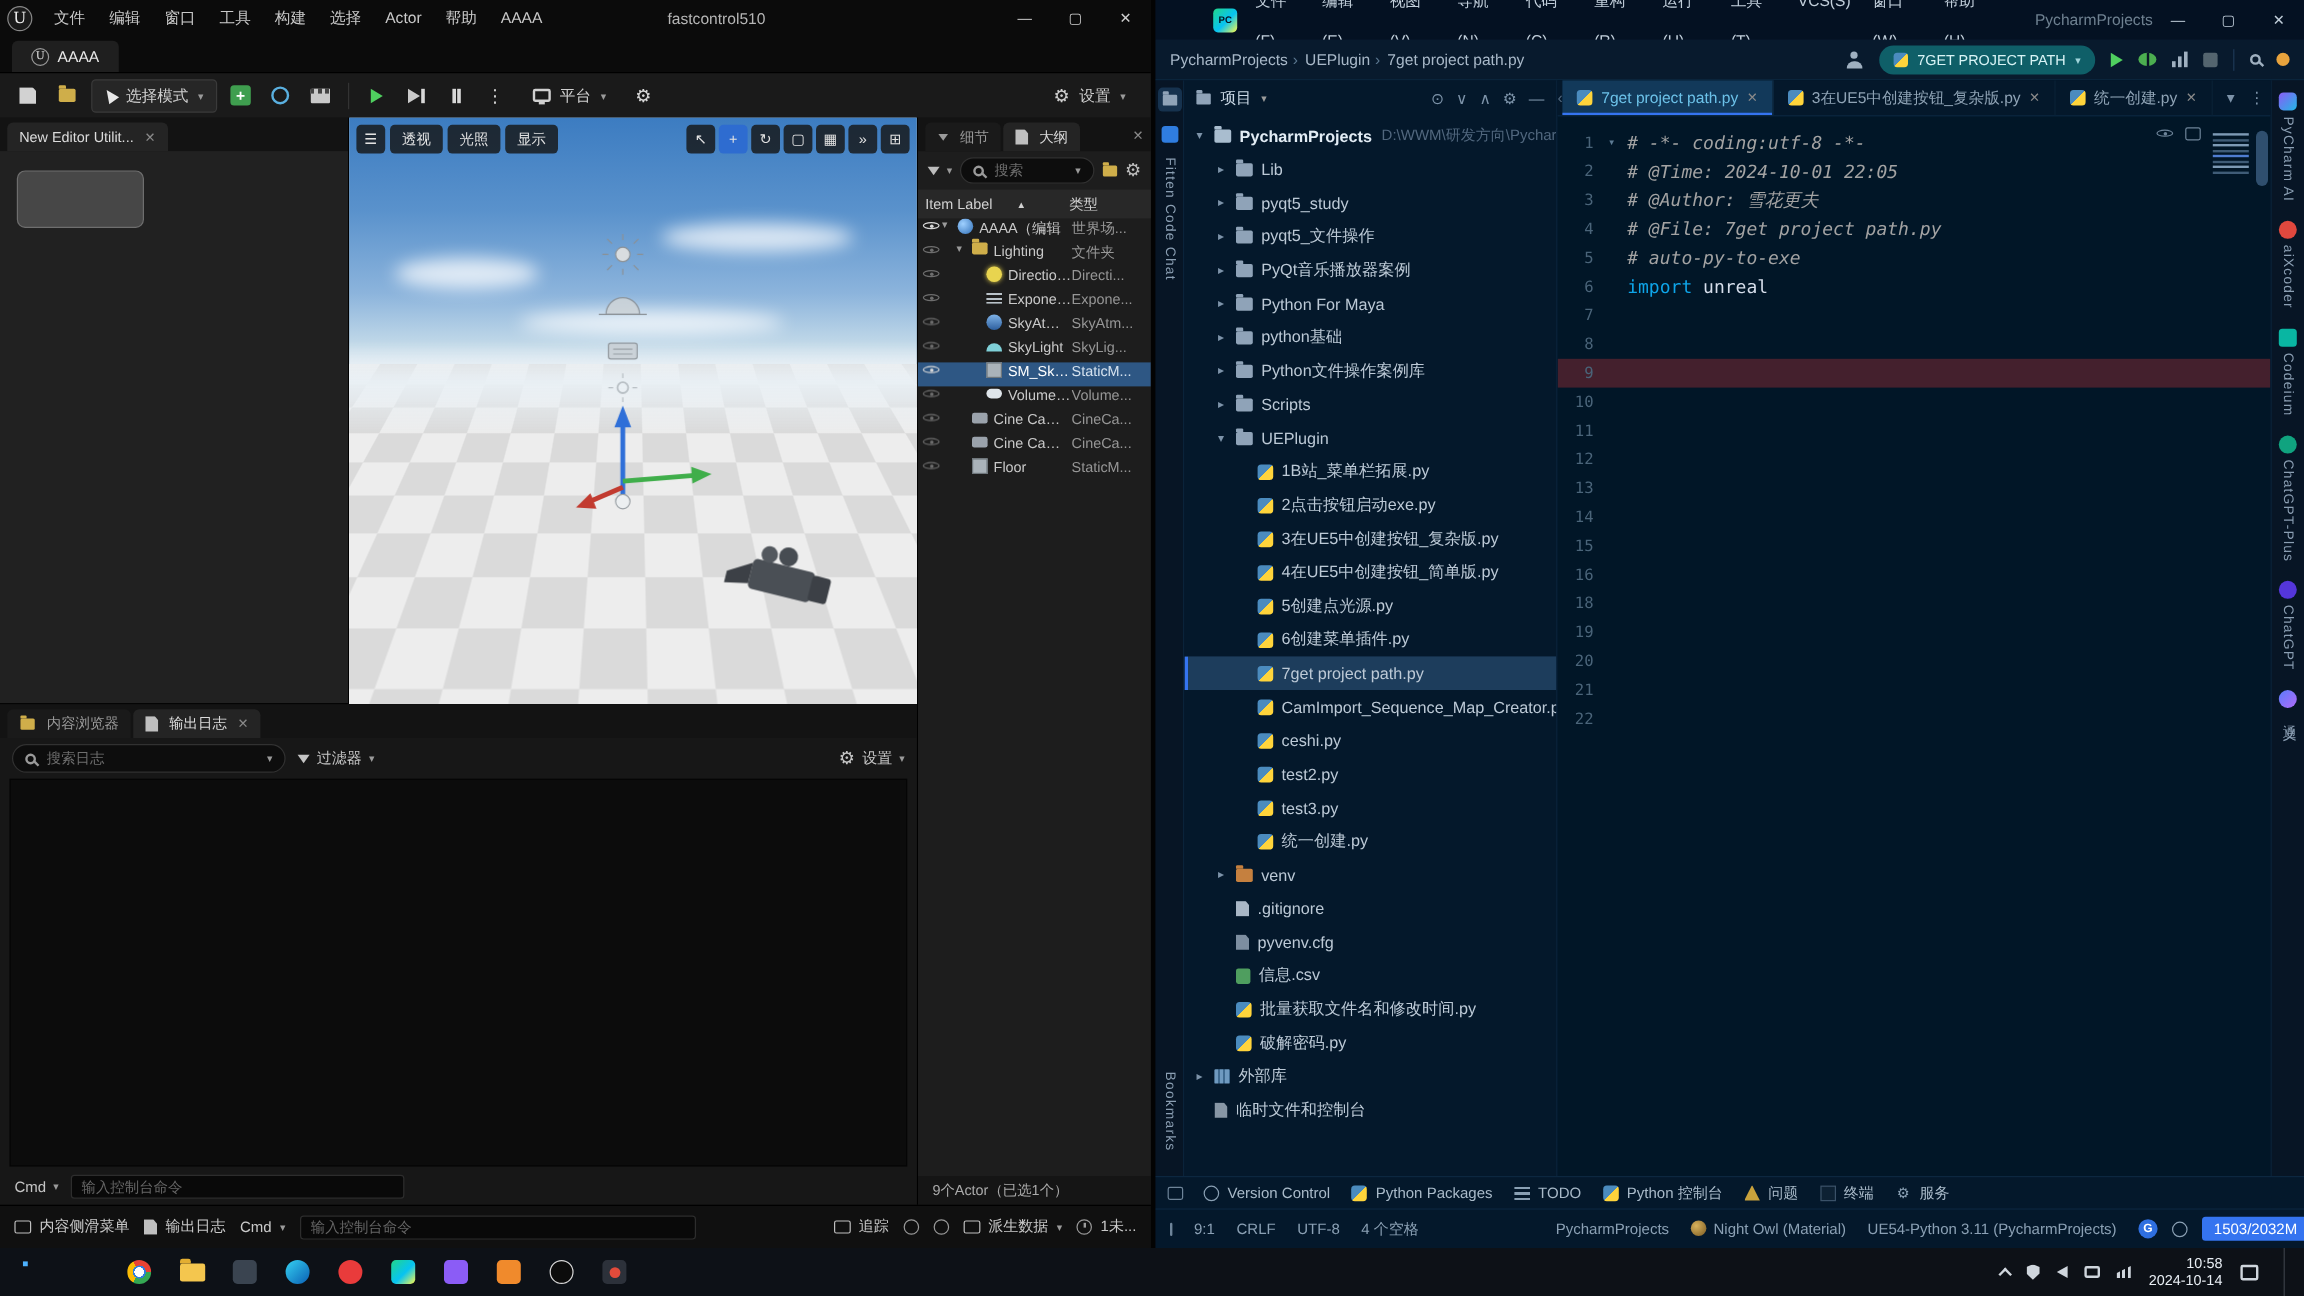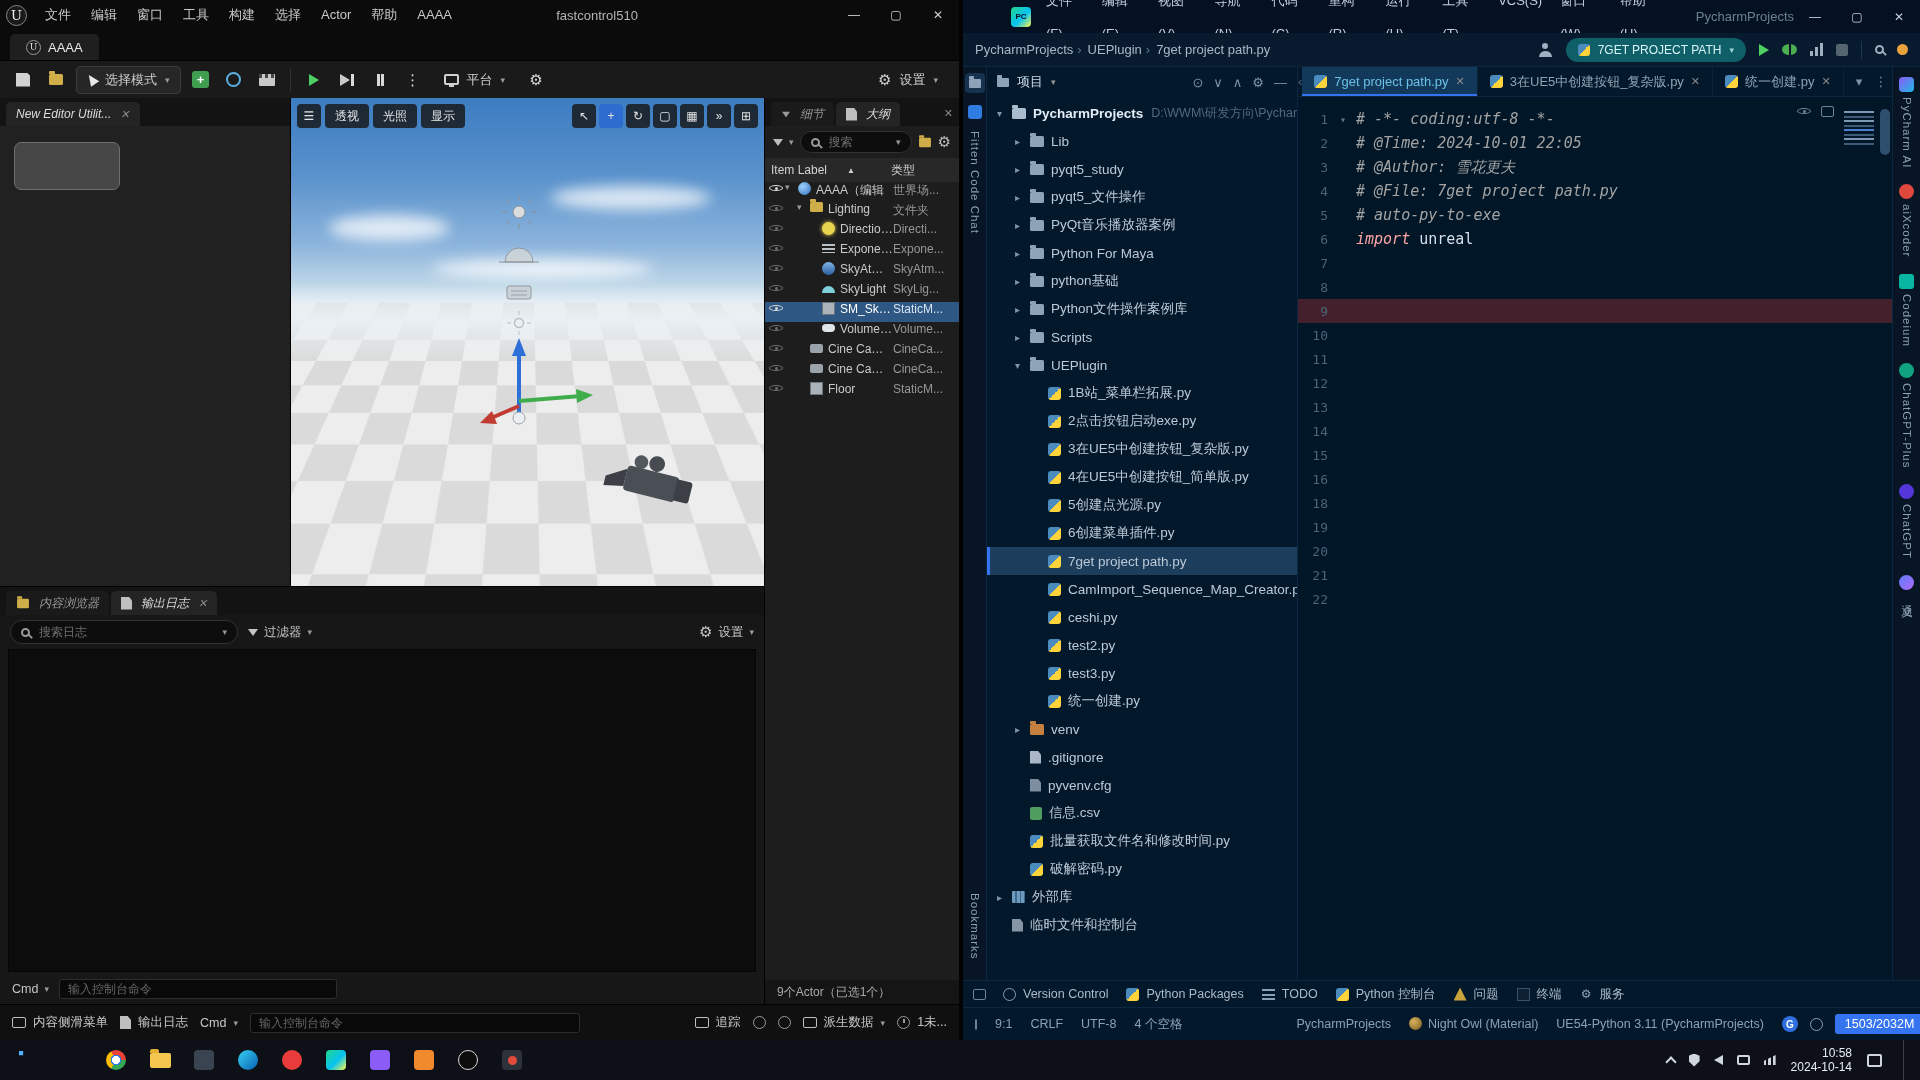--- a/index.html
+++ b/index.html
@@ -48,21 +48,21 @@
   .moni{width:15px;height:11px;border:2px solid #d0d0d0;border-radius:2px;position:relative;display:inline-block;}
   .moni::after{content:"";position:absolute;left:3px;bottom:-4px;width:5px;height:2px;background:#d0d0d0;}
   .gear::before{content:"⚙";font-size:15px;}
 
   .ue-main{flex:1;display:flex;min-height:0;}
   .ue-leftcol{width:765px;display:flex;flex-direction:column;border-right:1px solid #000;flex:none;}
   .ue-toprow{height:488px;display:flex;min-height:0;flex:none;}
 
   .ue-utility{width:291px;background:#1d1d1d;border-right:1px solid #000;display:flex;flex-direction:column;flex:none;}
   .panel-tabbar{height:28px;background:#131313;display:flex;align-items:flex-end;padding-left:6px;gap:2px;flex:none;}
-  .panel-tab{height:24px;background:#242424;border-radius:5px 5px 0 0;padding:0 10px;display:flex;align-items:center;gap:9px;font-size:12px;color:#dcdcdc;font-style:italic;}
+  .panel-tab{height:24px;background:#242424;border-radius:5px 5px 0 0;padding:0 10px;display:flex;align-items:center;gap:9px;font-size:12px;color:#dcdcdc;}
   .panel-tab.inactive{background:#1a1a1a;color:#9a9a9a;}
   .ue-utility-body{flex:1;background:#212121;padding:16px 14px;}
   .ue-widget{width:106px;height:48px;background:#474747;border:1px solid #6e6e6e;border-radius:7px;}
 
   
   .ue-viewport{flex:1;position:relative;overflow:hidden;background:#9db8cc;}
   .vp-sky{position:absolute;inset:0;background:linear-gradient(180deg,#3c7cc1 0%,#5a92cc 16%,#8cb4dc 30%,#c3dae9 39%,#e9f0f5 43%);}
   .cloudb{position:absolute;background:rgba(255,255,255,.75);border-radius:50%;filter:blur(7px);}
   .vp-floor{position:absolute;left:-60%;top:42%;width:220%;height:320%;background:conic-gradient(#ededed 25%,#dadada 0 50%,#ededed 0 75%,#dadada 0) 0 0/62px 62px;transform-origin:50% 0;transform:perspective(520px) rotateX(58deg);}
   .vp-haze{position:absolute;left:0;right:0;top:38%;height:16%;background:linear-gradient(180deg,rgba(233,240,245,0) 0,rgba(233,240,245,.95) 45%,rgba(233,240,245,0) 100%);}
@@ -200,21 +200,21 @@
   .etab .tico{margin-right:0;}
   .etools{margin-left:auto;display:flex;align-items:center;gap:12px;padding:0 12px;color:#7d93a9;}
   .ecode{flex:1;position:relative;font-family:"DejaVu Sans Mono",monospace;font-size:15px;overflow:hidden;padding-top:10px;}
   .cline{height:24px;display:flex;align-items:center;}
   .cline.caret{background:#44202d;}
   .lnum{width:42px;text-align:right;color:#4a6479;font-size:13px;padding-right:12px;flex:none;font-family:"DejaVu Sans Mono",monospace;}
   .foldm{width:16px;color:#5d7b94;font-size:10px;flex:none;}
   .cline.hasfold .foldm::before{content:"▾";}
   .ctext{color:#d6deeb;white-space:pre;}
   .ctext[data-k="comment"]{color:#a3a3a3;font-style:italic;}
-  .kw{color:#fca5a5;font-style:italic;}
+  .kw{color:#0ea5e9;}
   .mini{position:absolute;top:14px;right:18px;width:30px;display:flex;flex-direction:column;gap:2.5px;}
   .mline{height:2px;background:#3f5c77;}
   .mline.b{background:#7d9ab5;}
   .mline.c{background:#4f7dd0;}
   .vthumb{position:absolute;top:12px;right:2px;width:10px;height:46px;background:#2f4f6e;border-radius:5px;}
   .ewidget{position:absolute;top:8px;right:58px;display:flex;gap:10px;color:#6e8499;align-items:center;}
   .wsq{width:13px;height:11px;border:1.5px solid #6e8499;border-radius:2px;display:inline-block;}
 
   .stripeR{width:28px;background:#071525;border-left:1px solid #0c2740;display:flex;flex-direction:column;align-items:center;padding:10px 0;gap:16px;flex:none;}
   .ritem{display:flex;flex-direction:column;align-items:center;gap:5px;cursor:pointer;}

